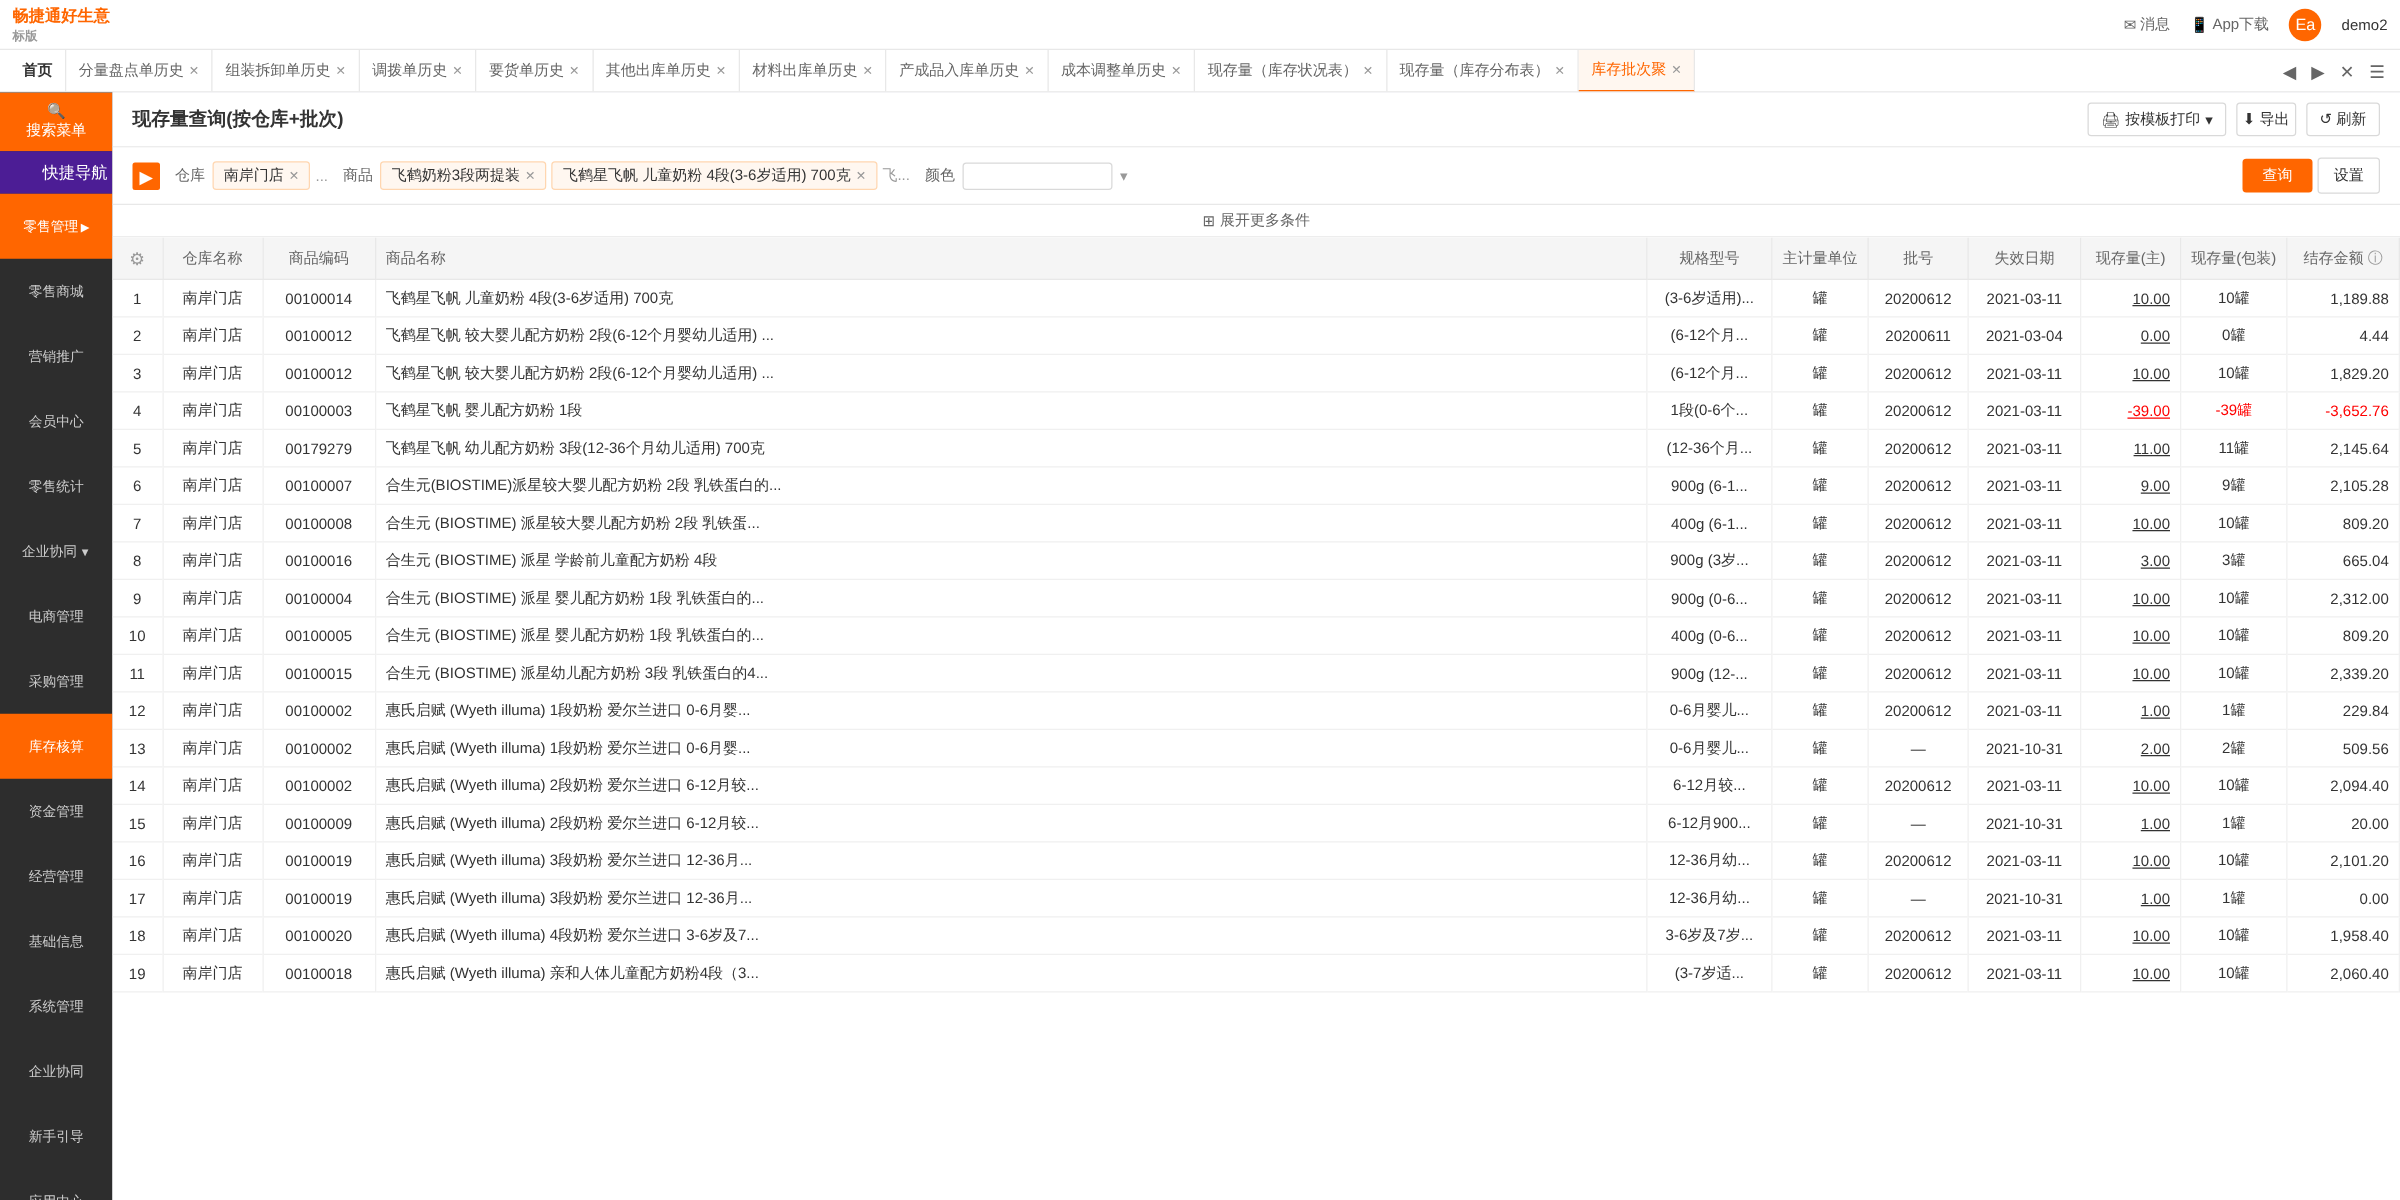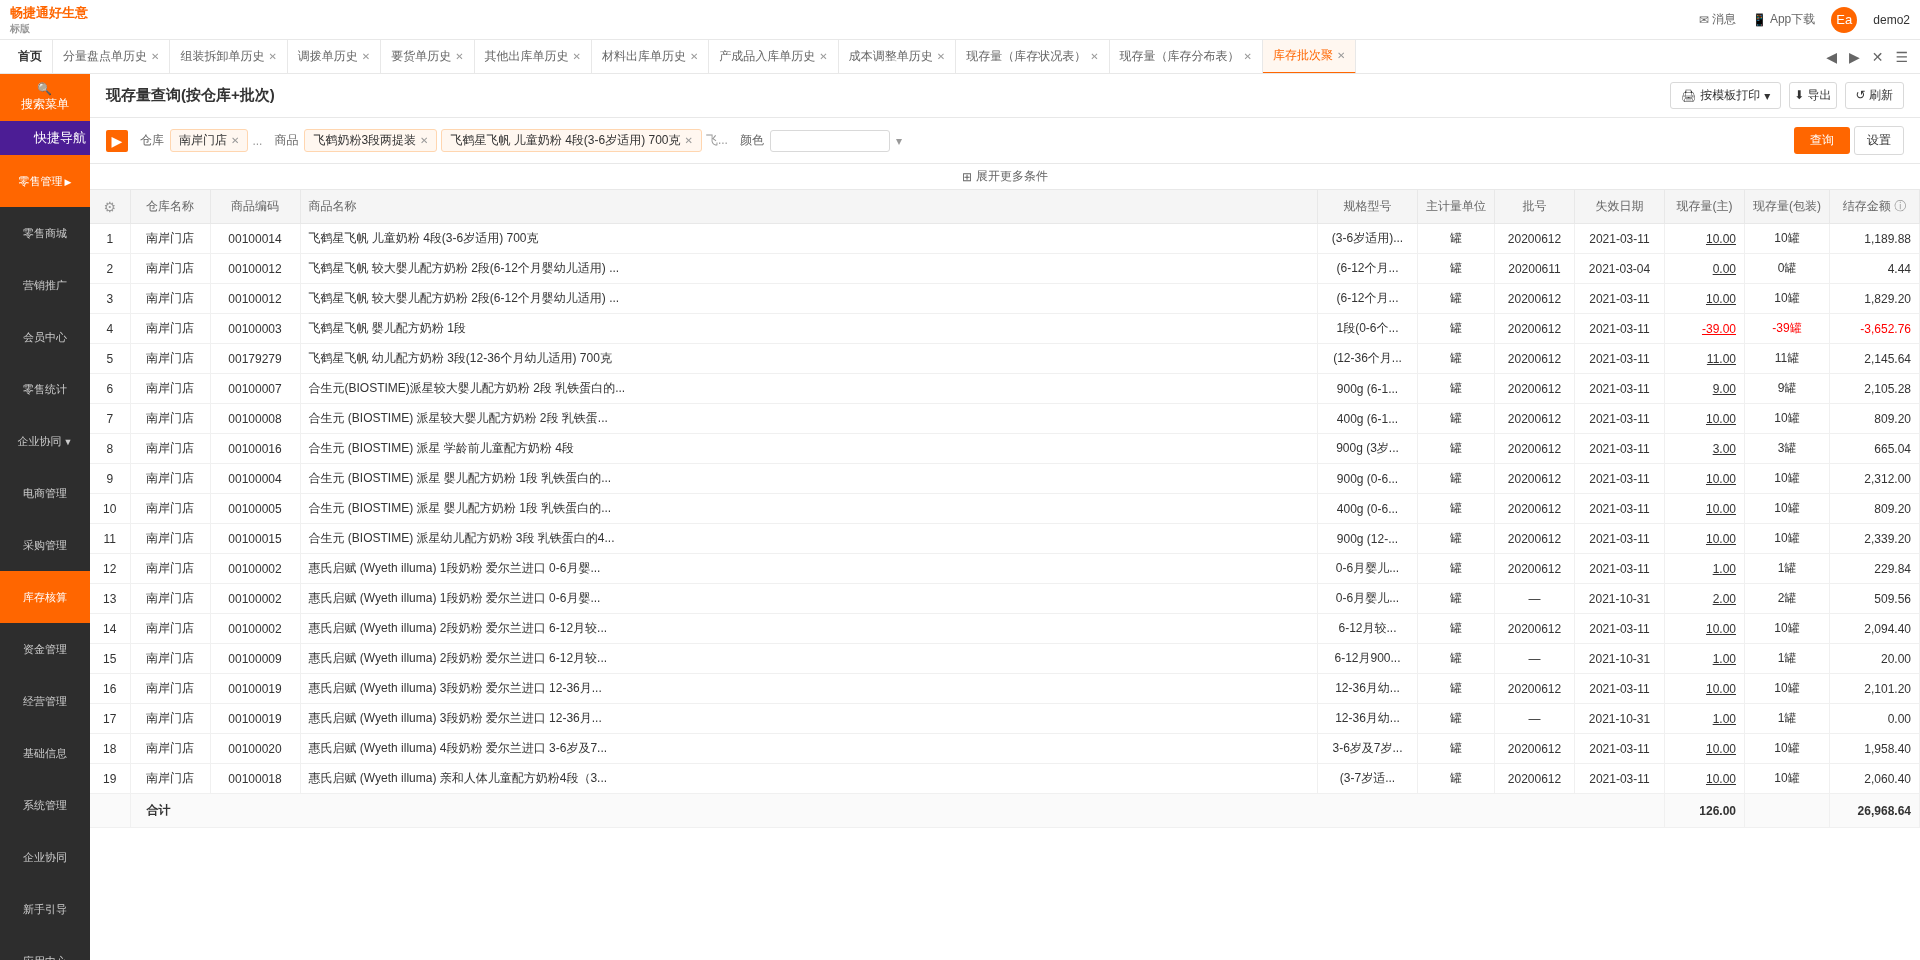--- a/index.html
+++ b/index.html
@@ -702,25 +702,18 @@
     <td class="col-qty text-right">
       <span class="underline">10.00</span>
     </td>
     <td class="col-pkg">
       <span class="">10罐</span>
     </td>
     <td class="col-amount text-right">
       <span class="">2,060.40</span>
     </td>
   </tr>
-            <tr class="summary-row">
-  <td></td>
-  <td colspan="7" class="text-left" style="padding-left:16px;">合计</td>
-  <td class="text-right">126.00</td>
-  <td></td>
-  <td class="text-right">26,968.64</td>
-</tr>
           </tbody>
       </table>
     </div>
 
   </div>
 </div>
 
 </body></html>

